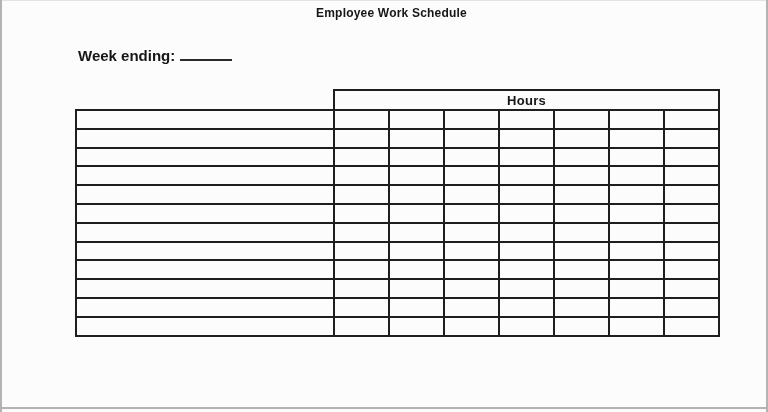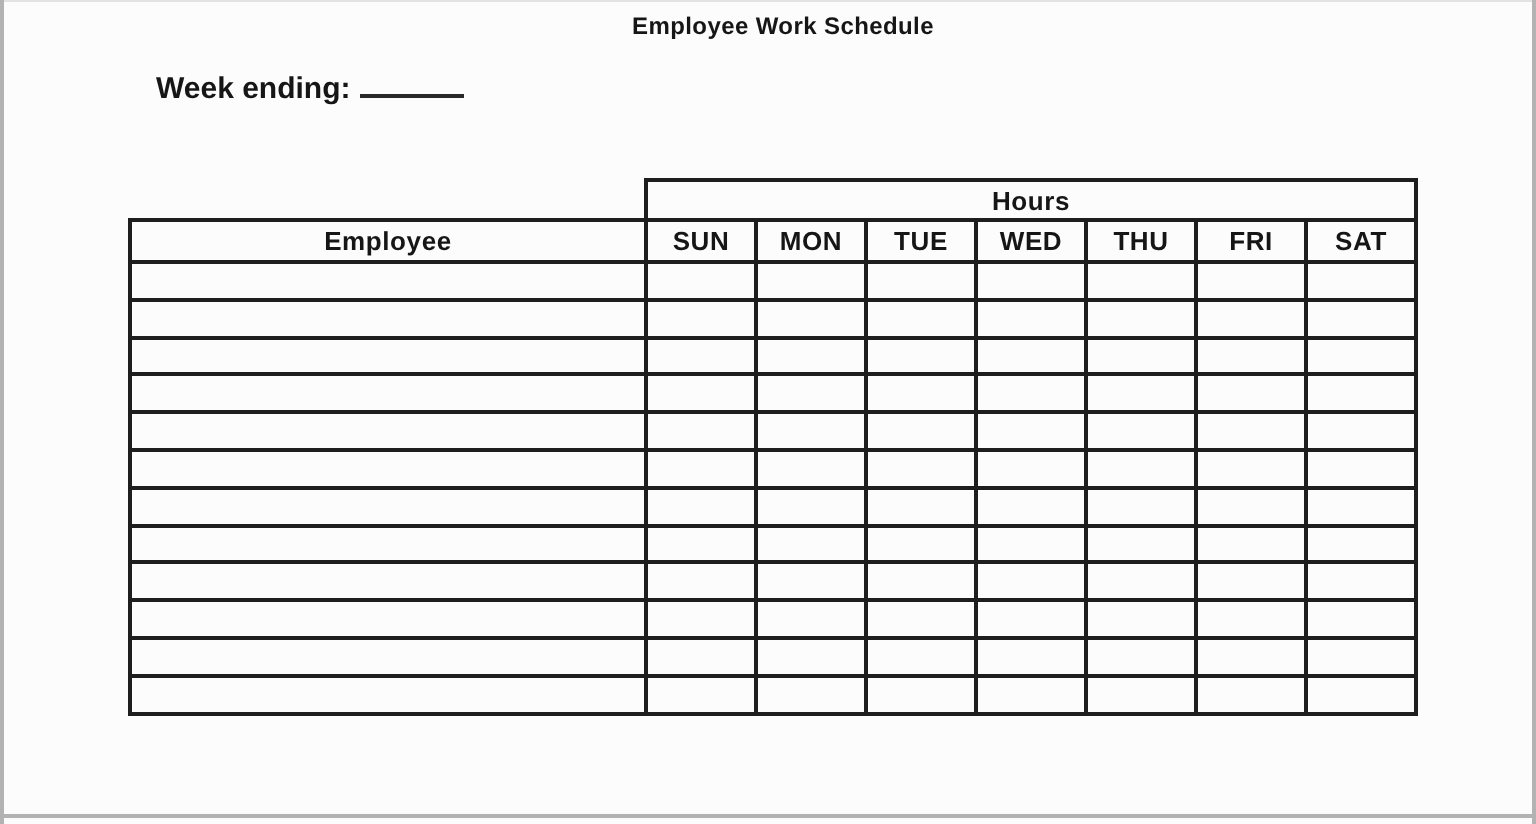--- a/index.html
+++ b/index.html
@@ -26,37 +26,37 @@
   .doc-title{
     position:absolute;
     left:70px;top:6px;width:643px;
     text-align:center;
     font-size:12px;
     font-weight:bold;
     letter-spacing:.2px;
   }
   .week-line{
     position:absolute;
-    left:78px;top:35px;
+    left:78px;top:47px;
     font-size:15px;
     font-weight:bold;
     white-space:nowrap;
   }
   .week-blank{
     display:inline-block;
     width:52px;
     height:14px;
     margin-left:5px;
     border-bottom:2px solid #2a2a2a;
     vertical-align:baseline;
   }
 
   .table-wrap{
     position:absolute;
-    left:64px;top:89px;
+    left:75px;top:89px;
   }
   table{
     border-collapse:collapse;
     table-layout:fixed;
   }
   col.c-emp{width:258px;}
   col.c-day{width:55px;}
   th,td{
     border:2px solid var(--table-border);
     font-size:13px;
@@ -94,30 +94,20 @@
         <col class="c-day">
       <col class="c-day">
         <col class="c-day">
         <col class="c-day">
     </colgroup>
     <thead>
       <tr class="hours-row">
         <td class="spacer"></td>
         <th colspan="7">Hours</th>
       </tr>
-      <tr class="day-row">
-        <th>Employee</th>
-        <th>SUN</th>
-        <th>MON</th>
-        <th>TUE</th>
-        <th>WED</th>
-        <th>THU</th>
-        <th>FRI</th>
-        <th>SAT</th>
-      </tr>
     </thead>
     <tbody>
         <tr>
           <td></td>
           <td></td>
           <td></td>
           <td></td>
           <td></td>
           <td></td>
           <td></td>

